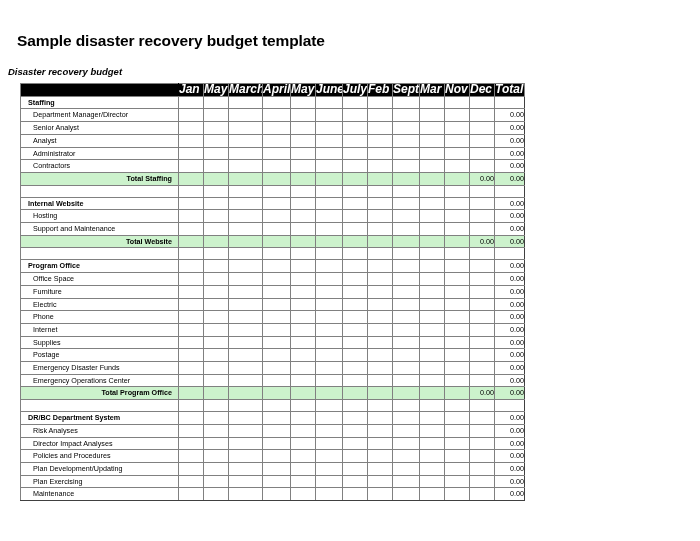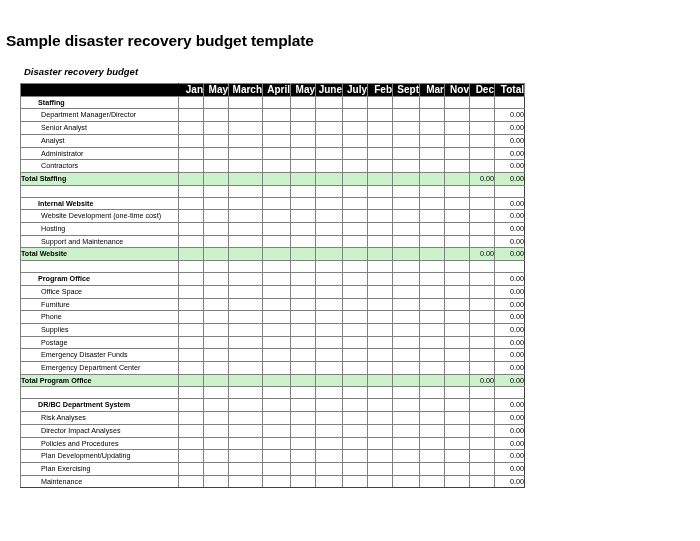--- a/index.html
+++ b/index.html
@@ -15,30 +15,30 @@
     overflow: hidden;
   }
   #page {
     position: relative;
     width: 700px;
     height: 541px;
     background: #ffffff;
   }
   #page-title {
     position: absolute;
-    left: 6px;
+    left: 17px;
     top: 32px;
     font-size: 15.5px;
     font-weight: bold;
     letter-spacing: -0.1px;
     white-space: nowrap;
   }
   #subtitle {
     position: absolute;
-    left: 24px;
+    left: 8px;
     top: 66px;
     font-size: 9.5px;
     font-weight: bold;
     font-style: italic;
     white-space: nowrap;
   }
   #budget-table-wrap {
     position: absolute;
     left: 20px;
     top: 83px;
@@ -64,45 +64,47 @@
     height: 11.7px;
     line-height: 11.7px;
     overflow: hidden;
     white-space: nowrap;
   }
   
   thead th {
     background: #000000;
     color: #ffffff;
     font-weight: bold;
-    text-align: right;
-    font-size: 10px;
+    text-align: left;
+    font-size: 12px;
     height: 12.5px;
     line-height: 12.5px;
     border: 1px solid #000000;
+    font-style: italic;
   }
   thead th.h-label {
     background: #000000;
     border-right: 1px solid #000000;
   }
   
   td.label {
     text-align: left;
     padding-left: 3px;
     border-left: 1.6px solid #404040;
     border-right: 1.6px solid #404040;
   }
   td.label.section {
     font-weight: bold;
-    padding-left: 17px;
+    padding-left: 7px;
   }
   td.label.item {
-    padding-left: 20px;
+    padding-left: 12px;
   }
   td.label.total-label {
+    text-align: right;
     padding-right: 6px;
     font-weight: bold;
   }
   
   td.val {
     text-align: right;
     padding-right: 3px;
   }
   td.val.totalcol {
     border-right: 1.6px solid #404040;
@@ -307,36 +309,20 @@
             <td class="val"></td>
             <td class="val"></td>
             <td class="val"></td>
             <td class="val"></td>
             <td class="val"></td>
             <td class="val"></td>
             <td class="val"></td>
             <td class="val totalcol">0.00</td>
           </tr>
           <tr>
-            <td class="label item">Website Development (one-time cost)</td>
-            <td class="val"></td>
-            <td class="val"></td>
-            <td class="val"></td>
-            <td class="val"></td>
-            <td class="val"></td>
-            <td class="val"></td>
-            <td class="val"></td>
-            <td class="val"></td>
-            <td class="val"></td>
-            <td class="val"></td>
-            <td class="val"></td>
-            <td class="val"></td>
-            <td class="val totalcol">0.00</td>
-          </tr>
-          <tr>
             <td class="label item">Hosting</td>
             <td class="val"></td>
             <td class="val"></td>
             <td class="val"></td>
             <td class="val"></td>
             <td class="val"></td>
             <td class="val"></td>
             <td class="val"></td>
             <td class="val"></td>
             <td class="val"></td>
@@ -435,36 +421,68 @@
             <td class="val"></td>
             <td class="val"></td>
             <td class="val"></td>
             <td class="val"></td>
             <td class="val"></td>
             <td class="val"></td>
             <td class="val"></td>
             <td class="val totalcol">0.00</td>
           </tr>
           <tr>
+            <td class="label item">Electric</td>
+            <td class="val"></td>
+            <td class="val"></td>
+            <td class="val"></td>
+            <td class="val"></td>
+            <td class="val"></td>
+            <td class="val"></td>
+            <td class="val"></td>
+            <td class="val"></td>
+            <td class="val"></td>
+            <td class="val"></td>
+            <td class="val"></td>
+            <td class="val"></td>
+            <td class="val totalcol">0.00</td>
+          </tr>
+          <tr>
             <td class="label item">Phone</td>
             <td class="val"></td>
             <td class="val"></td>
             <td class="val"></td>
             <td class="val"></td>
             <td class="val"></td>
             <td class="val"></td>
             <td class="val"></td>
             <td class="val"></td>
             <td class="val"></td>
             <td class="val"></td>
             <td class="val"></td>
             <td class="val"></td>
             <td class="val totalcol">0.00</td>
           </tr>
           <tr>
+            <td class="label item">Internet</td>
+            <td class="val"></td>
+            <td class="val"></td>
+            <td class="val"></td>
+            <td class="val"></td>
+            <td class="val"></td>
+            <td class="val"></td>
+            <td class="val"></td>
+            <td class="val"></td>
+            <td class="val"></td>
+            <td class="val"></td>
+            <td class="val"></td>
+            <td class="val"></td>
+            <td class="val totalcol">0.00</td>
+          </tr>
+          <tr>
             <td class="label item">Supplies</td>
             <td class="val"></td>
             <td class="val"></td>
             <td class="val"></td>
             <td class="val"></td>
             <td class="val"></td>
             <td class="val"></td>
             <td class="val"></td>
             <td class="val"></td>
             <td class="val"></td>
@@ -499,21 +517,21 @@
             <td class="val"></td>
             <td class="val"></td>
             <td class="val"></td>
             <td class="val"></td>
             <td class="val"></td>
             <td class="val"></td>
             <td class="val"></td>
             <td class="val totalcol">0.00</td>
           </tr>
           <tr>
-            <td class="label item">Emergency Department Center</td>
+            <td class="label item">Emergency Operations Center</td>
             <td class="val"></td>
             <td class="val"></td>
             <td class="val"></td>
             <td class="val"></td>
             <td class="val"></td>
             <td class="val"></td>
             <td class="val"></td>
             <td class="val"></td>
             <td class="val"></td>
             <td class="val"></td>

